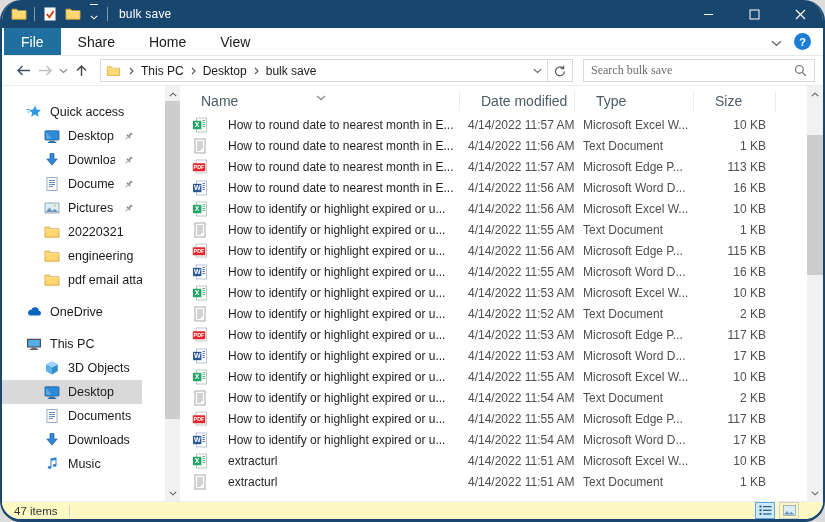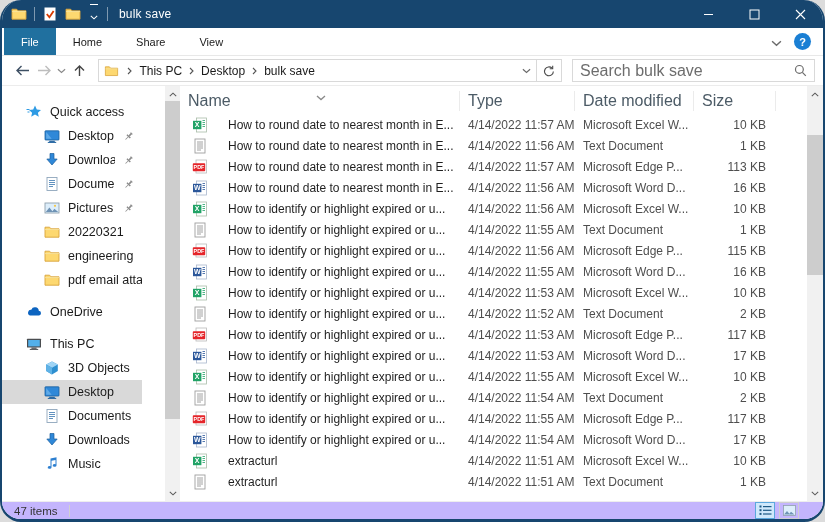--- a/index.html
+++ b/index.html
@@ -22,21 +22,21 @@
   .qat-drop .bar{ width:8px; height:1px; background:#fff; margin-bottom:1px; }
   .qat-drop svg{ width:8px; height:5px; }
   .tb-title{ font-size:12px; margin-left:4px; letter-spacing:.2px; }
   .win-controls{ margin-left:auto; display:flex; height:100%; }
   .win-btn{ width:46px; height:100%; display:flex; align-items:center; justify-content:center; color:#fff; }
   .win-btn svg{ width:11px; height:11px; }
 
   
   .tabbar{ height:28px; background:#fff; display:flex; align-items:stretch; border-bottom:1px solid #e8e8e8; }
   .tabs{ display:flex; margin-left:2px; }
-  .tab{ padding:0 17px; display:flex; align-items:center; font-size:11px; color:#1a1a1a; cursor:default; }
+  .tab{ padding:0 17px; display:flex; align-items:center; font-size:14px; color:#1a1a1a; cursor:default; }
   .tab.active{ background:#20709F; color:#fff; }
   .tabbar-right{ margin-left:auto; display:flex; align-items:center; gap:12px; padding-right:12px; }
   .ribbon-expand svg{ width:11px; height:7px; }
   .help-btn{ width:17px; height:17px; border-radius:50%; background:#1A7FD4; color:#fff;
              font-size:11px; font-weight:bold; display:flex; align-items:center; justify-content:center; }
 
   
   .toolbar{ height:30px; display:flex; align-items:center; padding:0 8px 0 10px; background:#fff; border-bottom:1px solid #ececec; }
   .nav-btn{ display:flex; align-items:center; justify-content:center; width:22px; height:22px; }
   .nav-btn svg{ width:15px; height:13px; }
@@ -46,21 +46,21 @@
   .addr-folder svg{ width:15px; height:14px; }
   .crumbs{ display:flex; align-items:center; flex:1; overflow:hidden; }
   .crumb{ font-size:12px; color:#1a1a1a; padding:0 3px; white-space:nowrap; }
   .crumb-sep{ display:inline-flex; padding:0 4px; }
   .crumb-sep svg{ width:5px; height:8px; }
   .addr-drop{ width:20px; height:100%; display:flex; align-items:center; justify-content:center; }
   .addr-drop svg{ width:9px; height:6px; }
   .refresh-btn{ width:25px; height:23px; border:1px solid #d9d9d9; border-left:none; display:flex; align-items:center; justify-content:center; background:#fff; }
   .refresh-btn svg{ width:12px; height:12px; }
   .searchbox{ margin-left:10px; flex:1; height:23px; border:1px solid #d9d9d9; display:flex; align-items:center; background:#fff; }
-  .searchbox input{ border:none; outline:none; flex:1; font-family:Liberation Sans, sans-serif; font-size:16px; padding:0 7px; color:#333; }
+  .searchbox input{ border:none; outline:none; flex:1; font-family:Liberation Serif, serif; font-size:12px; padding:0 7px; color:#333; }
   .searchbox input::placeholder{ color:#6d6d6d; opacity:1; }
   .search-icon{ display:inline-flex; padding-right:7px; }
   .search-icon svg{ width:13px; height:13px; }
 
   
   .content{ display:flex; height:415px; position:relative; }
 
   
   .sidebar{ width:178px; position:relative; padding-top:14px; flex:none; }
   .side-items{ width:140px; }
@@ -83,37 +83,37 @@
   .vscroll .sb-thumb{ position:absolute; left:0; width:15px; background:#cdcdcd; }
   .side-scroll{ right:0; }
   .side-scroll .sb-thumb{ top:15px; height:318px; }
   .main-scroll{ position:relative; flex:none; width:16px; background:#f1f1f1; }
   .main-scroll .sb-arrow{ width:16px; }
   .main-scroll .sb-thumb{ width:16px; top:49px; height:140px; }
 
   
   .filepane{ flex:1; padding-top:2px; overflow:hidden; }
   .list-header{ position:relative; height:26px; display:grid; grid-template-columns:280px 115px 119px 82px 1fr; align-items:center; }
-  .hcell{ height:20px; display:flex; align-items:center; font-size:16px; color:#4c5b66; border-right:1px solid #ebebeb; }
+  .hcell{ height:20px; display:flex; align-items:center; font-size:14px; color:#4c5b66; border-right:1px solid #ebebeb;margin-left:13px; }
   .hcell:nth-child(1){ padding-left:34px; }
   .hcell{ padding-left:8px; }
   .hcell.no-sep{ border-right:none; }
   .sort-indicator{ position:absolute; left:136px; top:-1px; }
   .sort-indicator svg{ width:10px; height:6px; }
 
   .rows{ }
   .frow{ height:21px; display:grid; grid-template-columns:280px 115px 119px 82px 1fr; align-items:center; font-size:12px; }
   .cell-name{ display:flex; align-items:center; gap:20px; padding-left:12px; color:#1f1f1f; white-space:nowrap; overflow:hidden; }
   .cell-name .f-icon{ width:16px; height:16px; flex:none; display:inline-flex; }
   .cell-name .f-icon svg{ width:16px; height:16px; }
   .cell-date, .cell-type{ color:#4e4e4e; padding-left:8px; white-space:nowrap; }
   .cell-size{ color:#4e4e4e; text-align:right; padding-right:10px; white-space:nowrap; }
 
   
-  .statusbar{ height:18px; display:flex; align-items:center; border-top:1px solid #eee; background:#c4b5fd; }
+  .statusbar{ height:18px; display:flex; align-items:center; border-top:1px solid #eee; background:#fef9c3; }
   .status-count{ font-size:11.5px; color:#333; padding-left:12px; }
   .status-divider{ width:1px; height:12px; background:#d0d0d0; margin-left:12px; }
   .view-btns{ margin-left:auto; display:flex; gap:4px; padding-right:24px; }
   .view-btn{ width:20px; height:17px; display:flex; align-items:center; justify-content:center; border:1px solid transparent; }
   .view-btn.active{ background:#cfe8fb; border-color:#5ba7dd; }
   .view-btn.plain{ border-color:#cfcfcf; }
   .view-btn svg{ width:13px; height:11px; }
 </style>
 </head>
 <body>
@@ -165,22 +165,22 @@
           <svg viewBox="0 0 11 11">
             <path d="M1 1l9 9M10 1l-9 9" stroke="#fff" stroke-width="1.1"></path>
           </svg>
         </span>
     </div>
   </div>
 
   <div class="tabbar">
     <div class="tabs" id="tabs">
         <div class="tab active">File</div>
+        <div class="tab">Share</div>
         <div class="tab">Home</div>
-        <div class="tab">Share</div>
         <div class="tab">View</div>
       </div>
     <div class="tabbar-right">
       <span class="ribbon-expand"><svg viewBox="0 0 10 6">
             <path d="M1 1l4 3.6L9 1" stroke="#6b6b6b" stroke-width="1.3" fill="none"></path>
           </svg></span>
       <span class="help-btn">?</span>
     </div>
   </div>
 
@@ -455,22 +455,22 @@
           </span>
       </div>
     </div>
 
     <div class="filepane">
       <div class="list-header" id="list-header">
         <span class="sort-indicator"><svg viewBox="0 0 10 6">
               <path d="M1 1l4 3.6L9 1" stroke="#8a8a8a" stroke-width="1.3" fill="none"></path>
             </svg></span>
       <span class="hcell">Name</span>
+          <span class="hcell">Date modified</span>
           <span class="hcell">Type</span>
-          <span class="hcell">Date modified</span>
           <span class="hcell">Size</span>
           <span class="hcell no-sep"></span>
         </div>
       <div class="rows" id="rows">
           <div class="frow">
     <span class="cell-name">
       <span class="f-icon">
                 <svg viewBox="0 0 16 16">
                   <rect x="4.5" y="1" width="10" height="14" fill="#fff" stroke="#A8BCA8" stroke-width="0.8"></rect>
                   <path d="M10.5 3.5h2.5M10.5 5.5h2.5M10.5 7.5h2.5M10.5 9.5h2.5" stroke="#21A366" stroke-width="0.8"></path>

